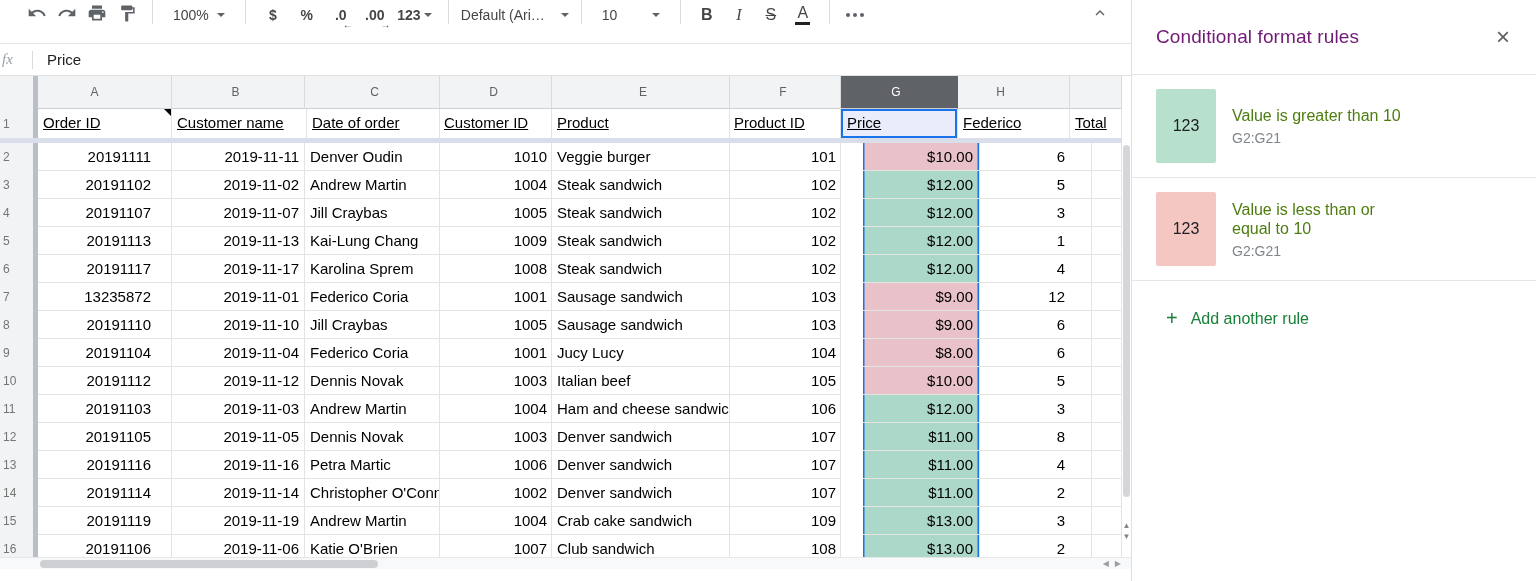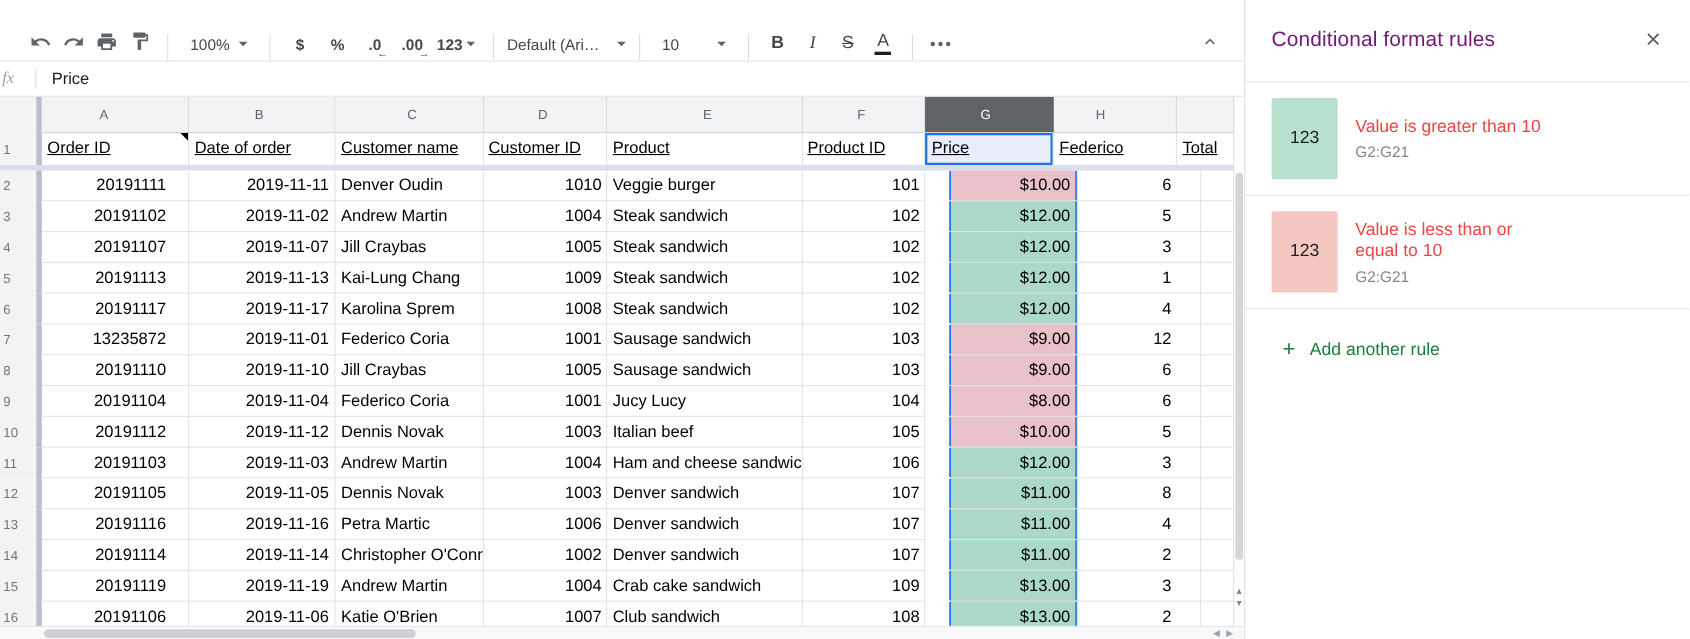--- a/index.html
+++ b/index.html
@@ -2,21 +2,21 @@
 <html><head>
 <meta charset="utf-8">
 <style>
   * { margin:0; padding:0; box-sizing:border-box; }
   html,body { width:1536px; height:581px; overflow:hidden; background:#fff;
               font-family:"Liberation Sans", sans-serif; }
   .app { display:flex; width:1536px; height:581px; }
   .main { width:1131px; position:relative; }
 
   
-  .toolbar { height:56px; display:flex; align-items:flex-end; padding-left:22px;
+  .toolbar { height:44px; display:flex; align-items:flex-start; padding-left:22px;
              border-bottom:1px solid #e6e6e6; color:#5f6368; }
   .tbtn { height:30px; min-width:30px; display:flex; align-items:center; justify-content:center;
           border-radius:4px; cursor:pointer; color:#444746; position:relative; }
   .tbtn svg { fill:#5f6368; }
   .tsep { width:1px; height:24px; background:#dadce0; margin:0 10px; }
   .tlabel { font-size:14px; color:#444746; }
   .caret { width:0; height:0; border-left:4px solid transparent; border-right:4px solid transparent;
            border-top:4px solid #5f6368; margin-left:8px; }
   .zoom-ctl { display:flex; align-items:center; padding:0 10px; height:30px; cursor:pointer; }
   .fmtbtn { font-size:14px; font-weight:bold; color:#444746; width:34px; }
@@ -90,21 +90,21 @@
   
   .panel { width:405px; border-left:1px solid #e0e0e0; background:#fff; }
   .panel-head { height:75px; display:flex; align-items:center; padding:0 26px 0 24px;
                 border-bottom:1px solid #e6e6e6; }
   .panel-title { font-size:19px; font-weight:500; color:#701a75; flex:1; letter-spacing:.1px; }
   .panel-close { font-size:24px; color:#5f6368; cursor:pointer; line-height:20px; }
   .rule { display:flex; align-items:center; gap:16px; padding:14px 24px;
           border-bottom:1px solid #e6e6e6; cursor:pointer; }
   .swatch { width:60px; height:74px; border-radius:2px; display:flex; align-items:center;
             justify-content:center; font-size:16px; color:#202124; flex:none; }
-  .rule-cond { font-size:16px; font-weight:500; color:#ef4444; line-height:19px; }
+  .rule-cond { font-size:16px; font-weight:500; color:#4d7c0f; line-height:19px; }
   .rule-range { font-size:14px; color:#80868b; margin-top:5px; }
   .add-rule { display:flex; align-items:center; padding:26px 0 0 34px; color:#188038;
               font-size:16px; font-weight:500; cursor:pointer; }
   .add-plus { font-size:20px; font-weight:400; margin-right:13px; }
 </style>
 </head>
 <body>
 
 <div class="app">
   <div class="main">
@@ -211,22 +211,22 @@
           <div class="cell c-e">E</div>
           <div class="cell c-f">F</div>
           <div class="cell c-g sel">G</div>
           <div class="cell c-h">H</div>
           <div class="cell c-i"></div>
         </div>
 
         <div class="row row1">
           <div class="c-rownum">1</div>
           <div class="cell c-a a1cell" style="text-align:left;padding-left:5px;"><span>Order ID</span><span class="note-marker"></span></div>
+          <div class="cell c-c">Customer name</div>
           <div class="cell c-b" style="text-align:left;padding-left:5px;">Date of order</div>
-          <div class="cell c-c">Customer name</div>
           <div class="cell c-d" style="text-align:left;padding-left:4px;">Customer ID</div>
           <div class="cell c-e">Product</div>
           <div class="cell c-f" style="text-align:left;padding-left:4px;">Product ID</div>
           <div class="cell c-g g1" style="text-align:left;padding-left:6px;">Price</div>
           <div class="cell c-h" style="text-align:left;padding-left:5px;">Federico</div>
           <div class="cell c-i">Total</div>
         </div>
         <div class="freeze-band"></div>
 
         <div id="rows">

